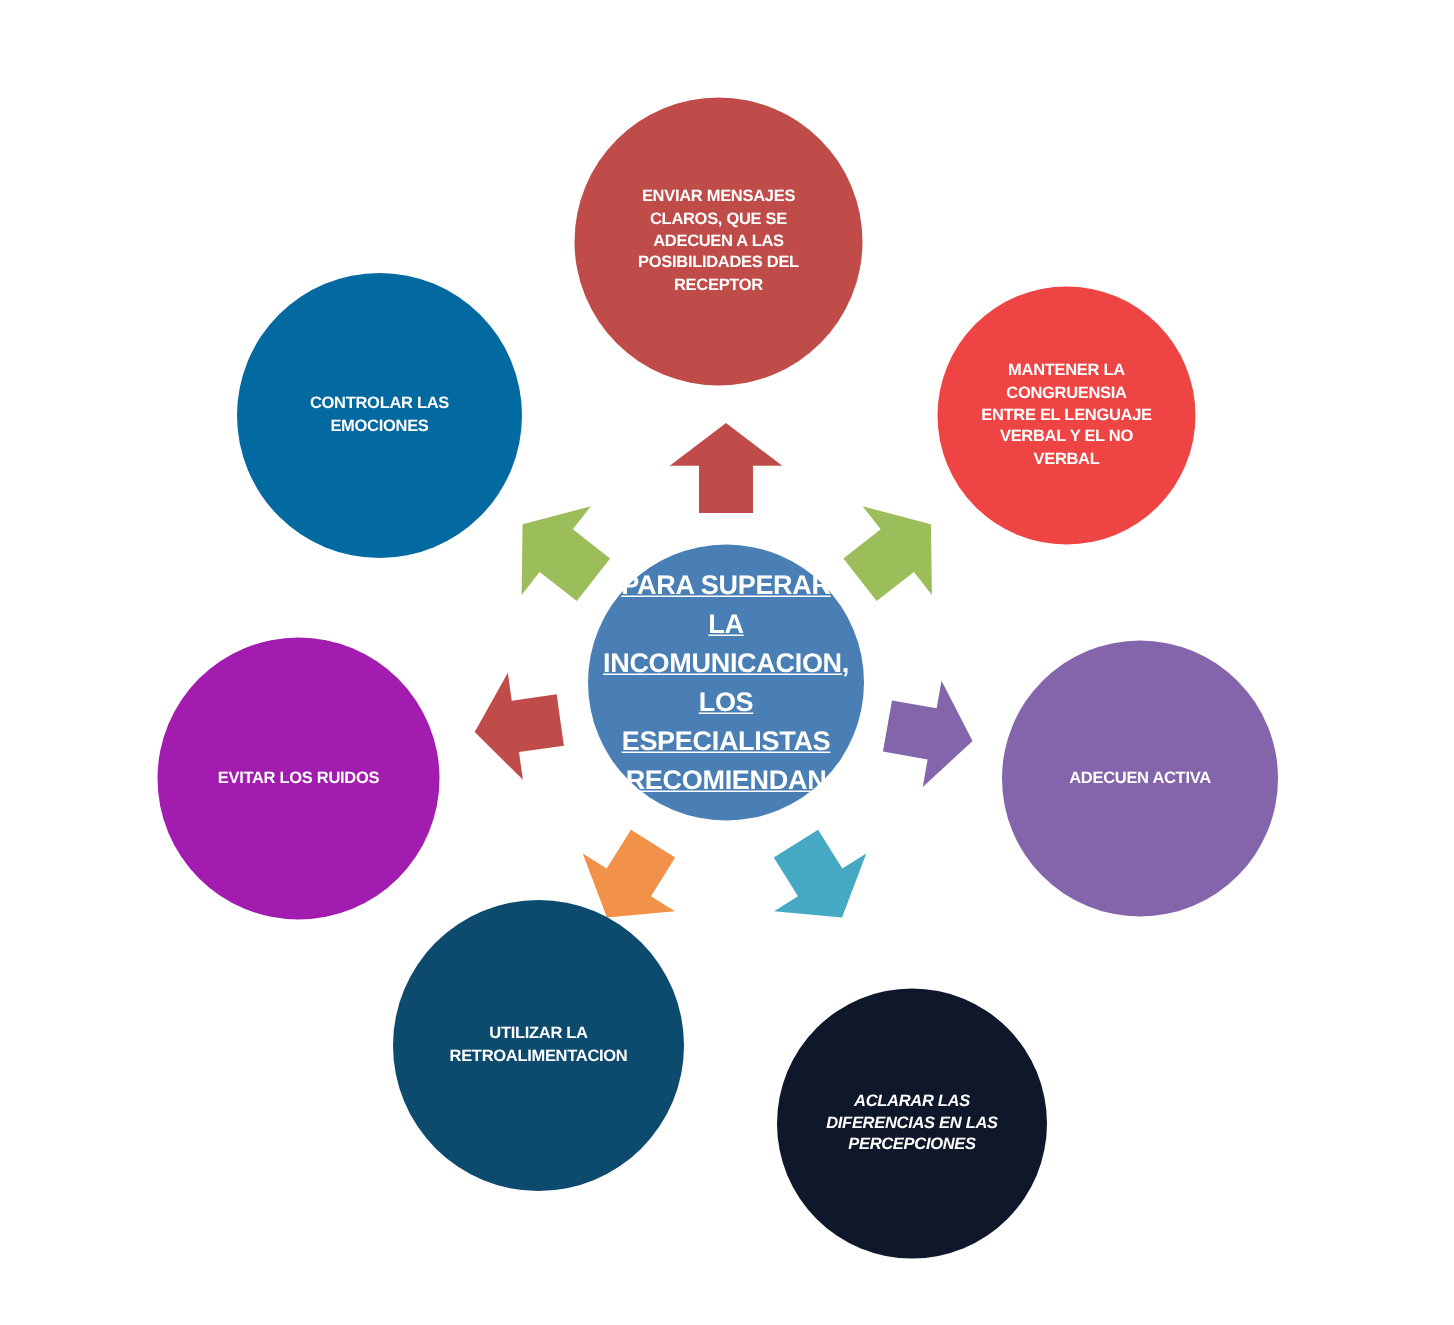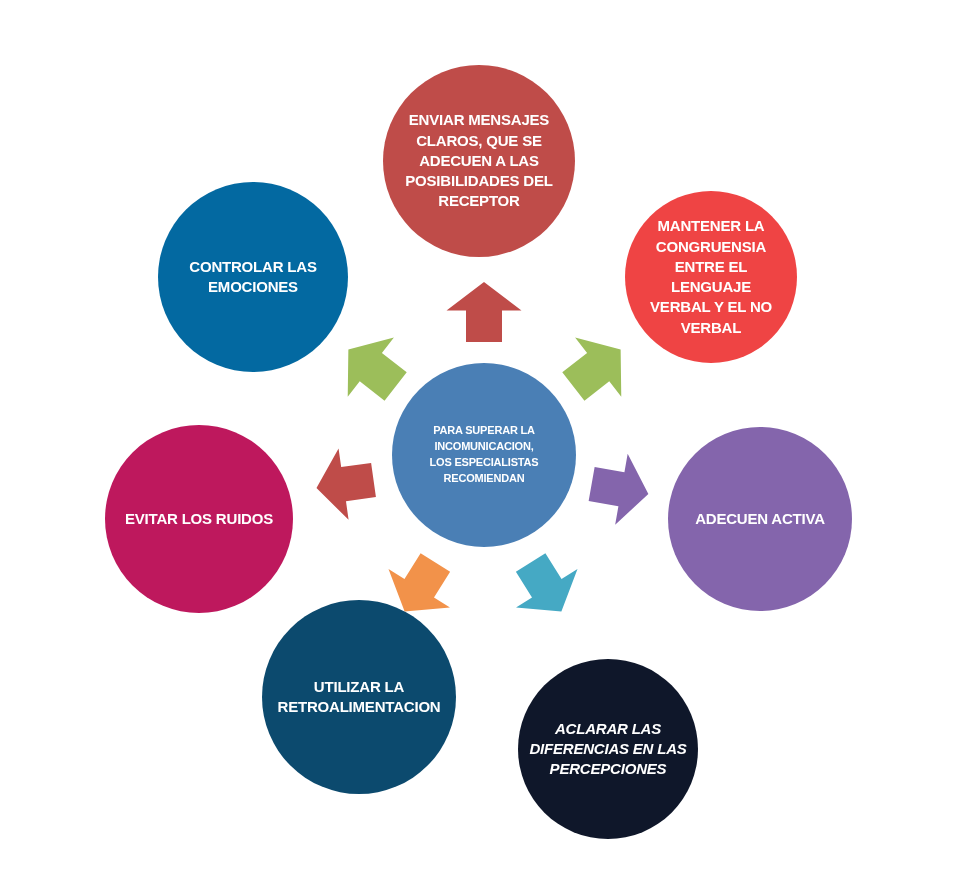--- a/index.html
+++ b/index.html
@@ -28,25 +28,26 @@
     letter-spacing: -0.2px;
     line-height: 1.35;
     user-select: none;
   }
   .node-label {
     display: block;
     white-space: pre-line;
     padding: 0 10px;
   }
   .hub {
-    font-size: 11px;
+    font-size: 18px;
     line-height: 1.45;
+    text-decoration: underline;
   }
   .spoke {
-    font-size: 15px;
+    font-size: 11px;
   }
   .arrow {
     position: absolute;
     transform-origin: 50% 50%;
   }
   .arrow svg {
     display: block;
     overflow: visible;
   }
 </style>
@@ -113,21 +114,21 @@
       </div>
       <div class="node spoke" style="left: 518px; top: 659px; width: 180px; height: 180px; background: #0f172a; font-style: italic;">
         <span class="node-label">ACLARAR LAS
 DIFERENCIAS EN LAS
 PERCEPCIONES</span>
       </div>
       <div class="node spoke" style="left: 262px; top: 600px; width: 194px; height: 194px; background: #0c4a6e;">
         <span class="node-label">UTILIZAR LA
 RETROALIMENTACION</span>
       </div>
-      <div class="node spoke" style="left: 105px; top: 425px; width: 188px; height: 188px; background: #be185d;">
+      <div class="node spoke" style="left: 105px; top: 425px; width: 188px; height: 188px; background: #a21caf;">
         <span class="node-label">EVITAR LOS RUIDOS</span>
       </div>
       <div class="node spoke" style="left: 158px; top: 182px; width: 190px; height: 190px; background: #0369a1;">
         <span class="node-label">CONTROLAR LAS
 EMOCIONES</span>
       </div>
       <div class="node hub" style="left: 392px; top: 363px; width: 184px; height: 184px; background: rgb(74, 127, 181);">
         <span class="node-label">PARA SUPERAR  LA
 INCOMUNICACION,
 LOS ESPECIALISTAS

